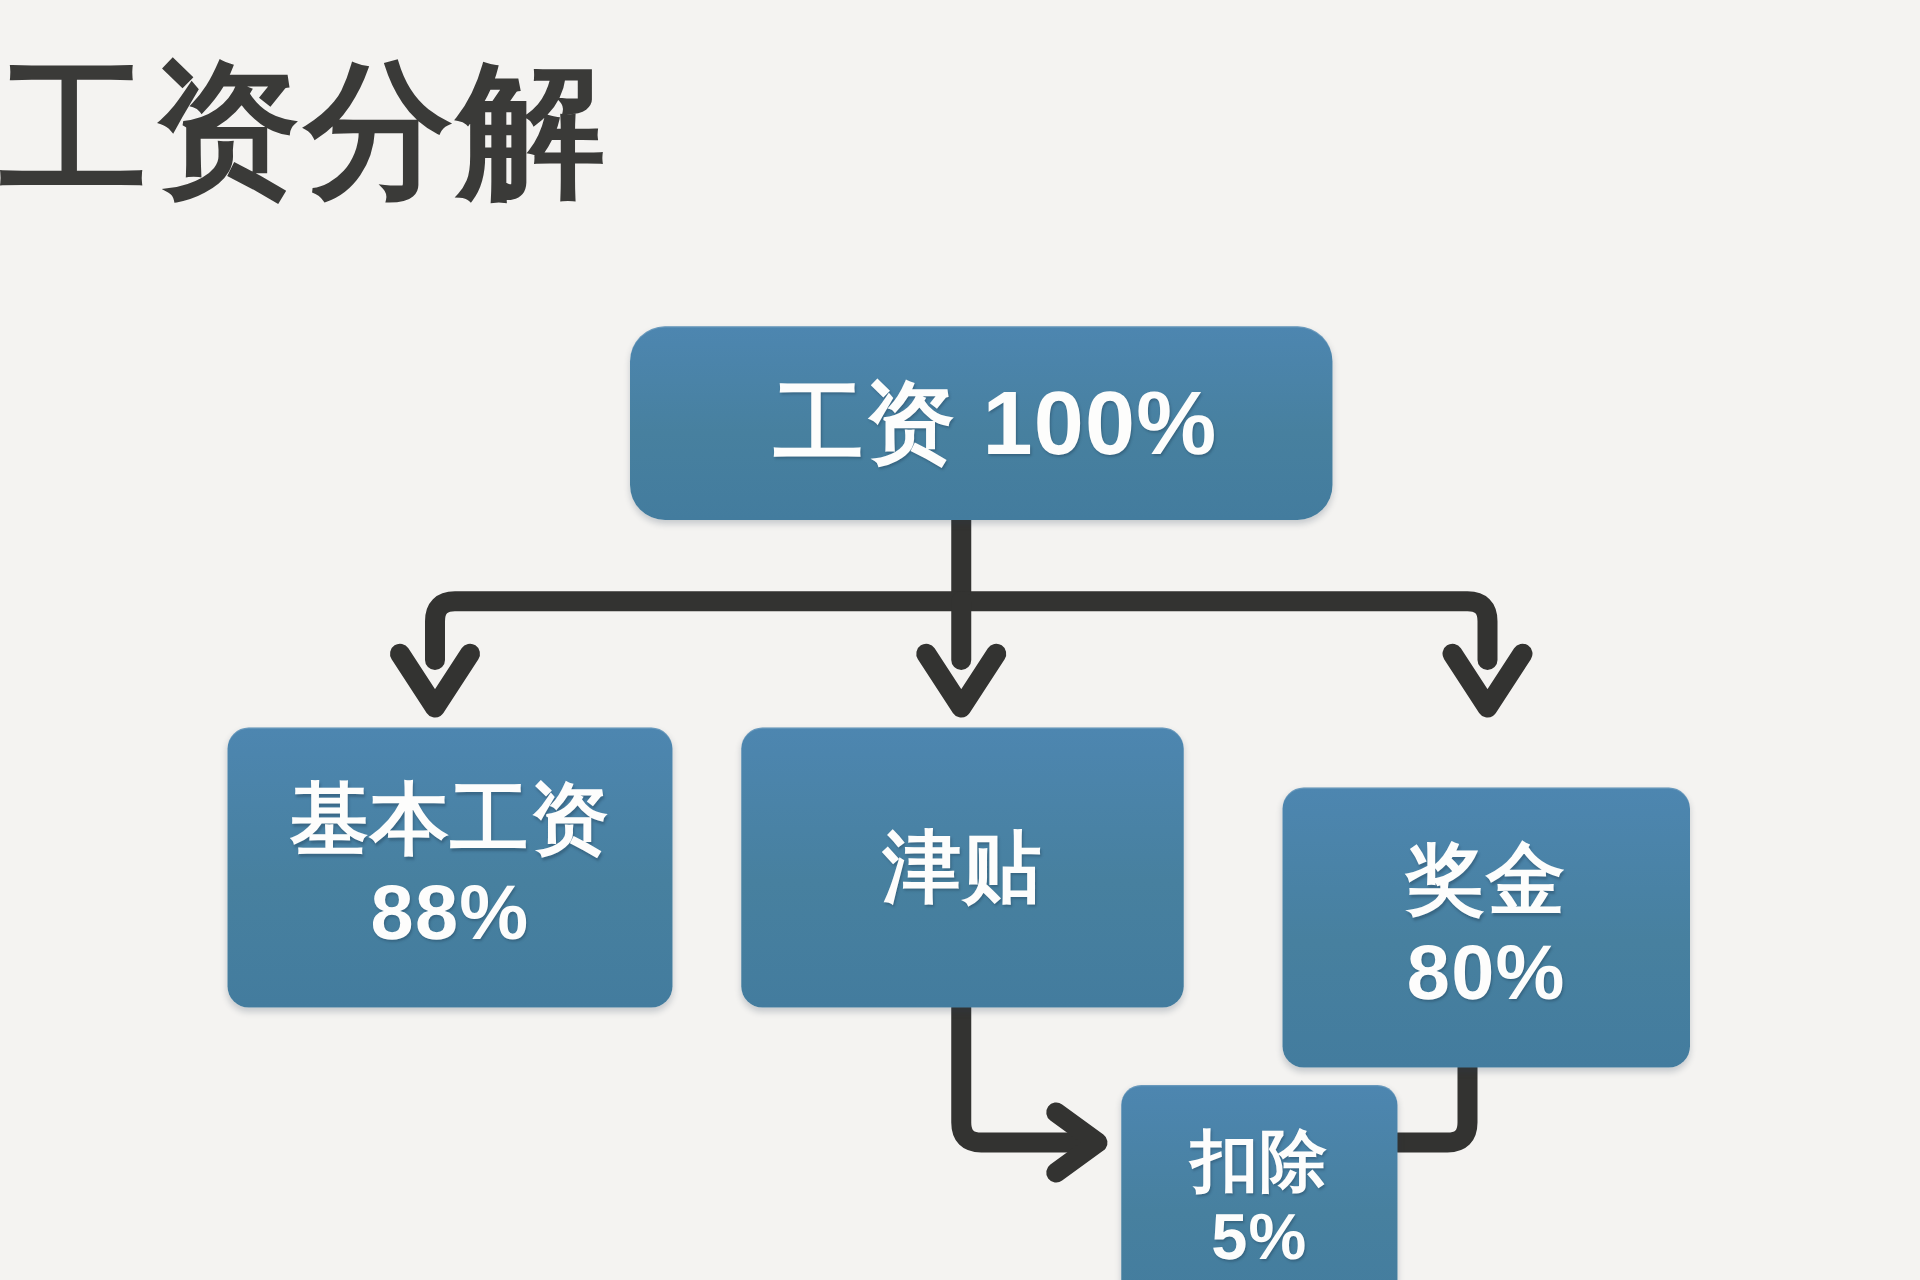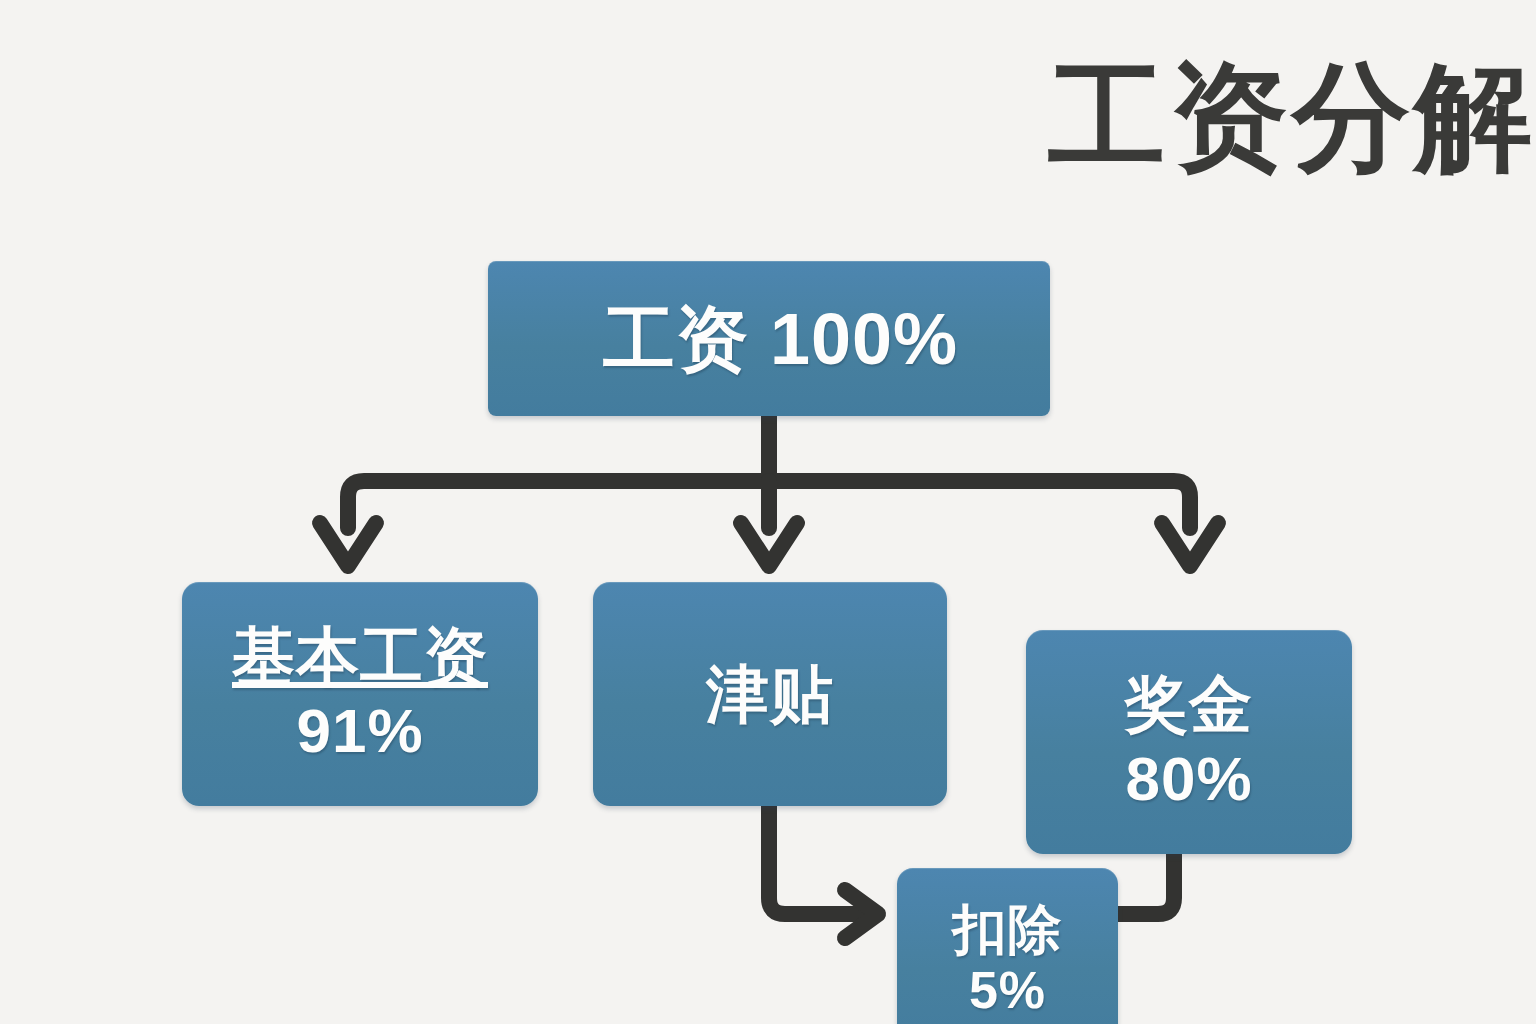--- a/index.html
+++ b/index.html
@@ -20,23 +20,23 @@
     inset: 0;
     width: 1536px;
     height: 1024px;
     background: #f4f3f1;
   }
 
   
   #diagram-title {
     position: absolute;
     left: 0;
-    top: 56px;
+    top: 44px;
     width: 1536px;
-    text-align: right;
+    text-align: left;
     font-size: 118px;
     line-height: 1.05;
     font-weight: 700;
     color: #3a3a38;
     letter-spacing: 4px;
     white-space: nowrap;
     user-select: none;
   }
 
   
@@ -75,25 +75,25 @@
   .node .node-value {
     font-weight: 700;
     color: #fdfdfc;
     text-shadow: 1px 2px 2px rgba(25,50,70,0.33);
     white-space: nowrap;
     letter-spacing: 1px;
   }
 
   
   #node-root {
-    left: 488px;
+    left: 504px;
     top: 261px;
     width: 562px;
     height: 155px;
-    border-radius: 8px;
+    border-radius: 28px;
     padding-left: 23px;
   }
   #node-root .node-label {
     font-size: 72px;
     line-height: 1;
   }
 
   
   #node-base {
     left: 182px;
@@ -108,21 +108,21 @@
     height: 224px;
     align-items: center;
   }
   #node-bonus {
     left: 1026px;
     top: 582px;
     width: 326px;
     height: 224px;
     margin-top: 48px;
   }
-  #node-base .node-label   { font-size: 63px; line-height: 1.08; text-decoration: underline; }
+  #node-base .node-label   { font-size: 63px; line-height: 1.08; }
   #node-allowance .node-label { font-size: 63px; line-height: 1.08; }
   #node-bonus .node-label  { font-size: 63px; line-height: 1.08; }
   #node-base .node-value,
   #node-allowance .node-value,
   #node-bonus .node-value  { font-size: 62px; line-height: 1.12; margin-top: 6px; }
 
   
   #node-deduction {
     left: 897px;
     top: 840px;
@@ -161,21 +161,21 @@
       <path d="M 1174 806 L 1174 898 Q 1174 914 1158 914 L 1118 914"></path>
     </g>
   </svg>
 
   <div class="node" id="node-root">
     <div class="node-label">工资 100%</div>
   </div>
 
   <div class="node" id="node-base">
     <div class="node-label">基本工资</div>
-    <div class="node-value">91%</div>
+    <div class="node-value">88%</div>
   </div>
 
   <div class="node" id="node-allowance">
     <div class="node-label">津贴</div>
   </div>
 
   <div class="node" id="node-bonus">
     <div class="node-label">奖金</div>
     <div class="node-value">80%</div>
   </div>

